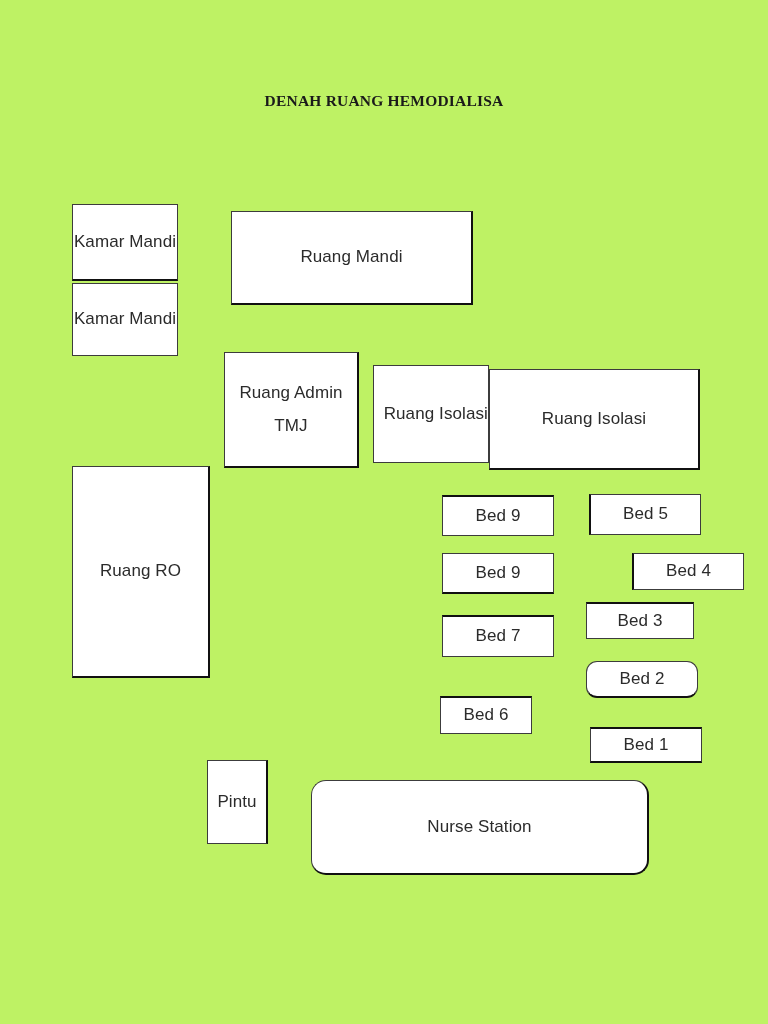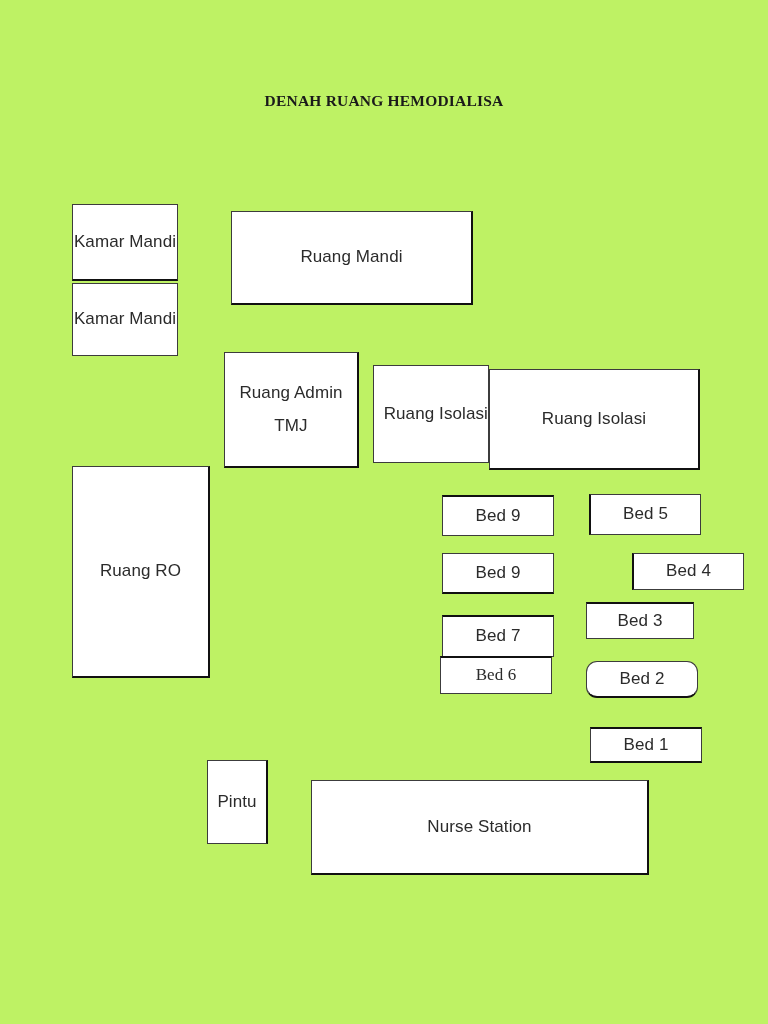--- a/index.html
+++ b/index.html
@@ -96,21 +96,21 @@
   </div>
 
   <div class="room hv-b" style="left:442px; top:553px; width:112px; height:41px;">
     <span class="label">Bed 9</span>
   </div>
 
   <div class="room hv-t" style="left:442px; top:615px; width:112px; height:42px;">
     <span class="label">Bed 7</span>
   </div>
 
-  <div class="room hv-t" style="left:440px; top:656px; width:112px; height:38px;font-family:Liberation Serif, serif;">
+  <div class="room hv-t" style="left:440px; top:696px; width:92px; height:38px;">
     <span class="label">Bed 6</span>
   </div>
 
   <div class="room hv-l" style="left:589px; top:494px; width:112px; height:41px;">
     <span class="label">Bed 5</span>
   </div>
 
   <div class="room hv-l" style="left:589px; top:553px; width:112px; height:37px;margin-left:43px;">
     <span class="label">Bed 4</span>
   </div>
@@ -124,17 +124,17 @@
   </div>
 
   <div class="room hv-t hv-b" style="left:590px; top:727px; width:112px; height:36px;">
     <span class="label">Bed 1</span>
   </div>
 
   <div class="room hv-r" style="left:207px; top:760px; width:61px; height:84px;">
     <span class="label">Pintu</span>
   </div>
 
-  <div class="room hv-r hv-b" style="left:311px; top:780px; width:338px; height:95px;">
+  <div class="room hv-r hv-b" style="left:311px; top:780px; width:338px; height:95px;border-radius:15px;">
     <span class="label">Nurse Station</span>
   </div>
 
 </div>
 
 </body></html>

